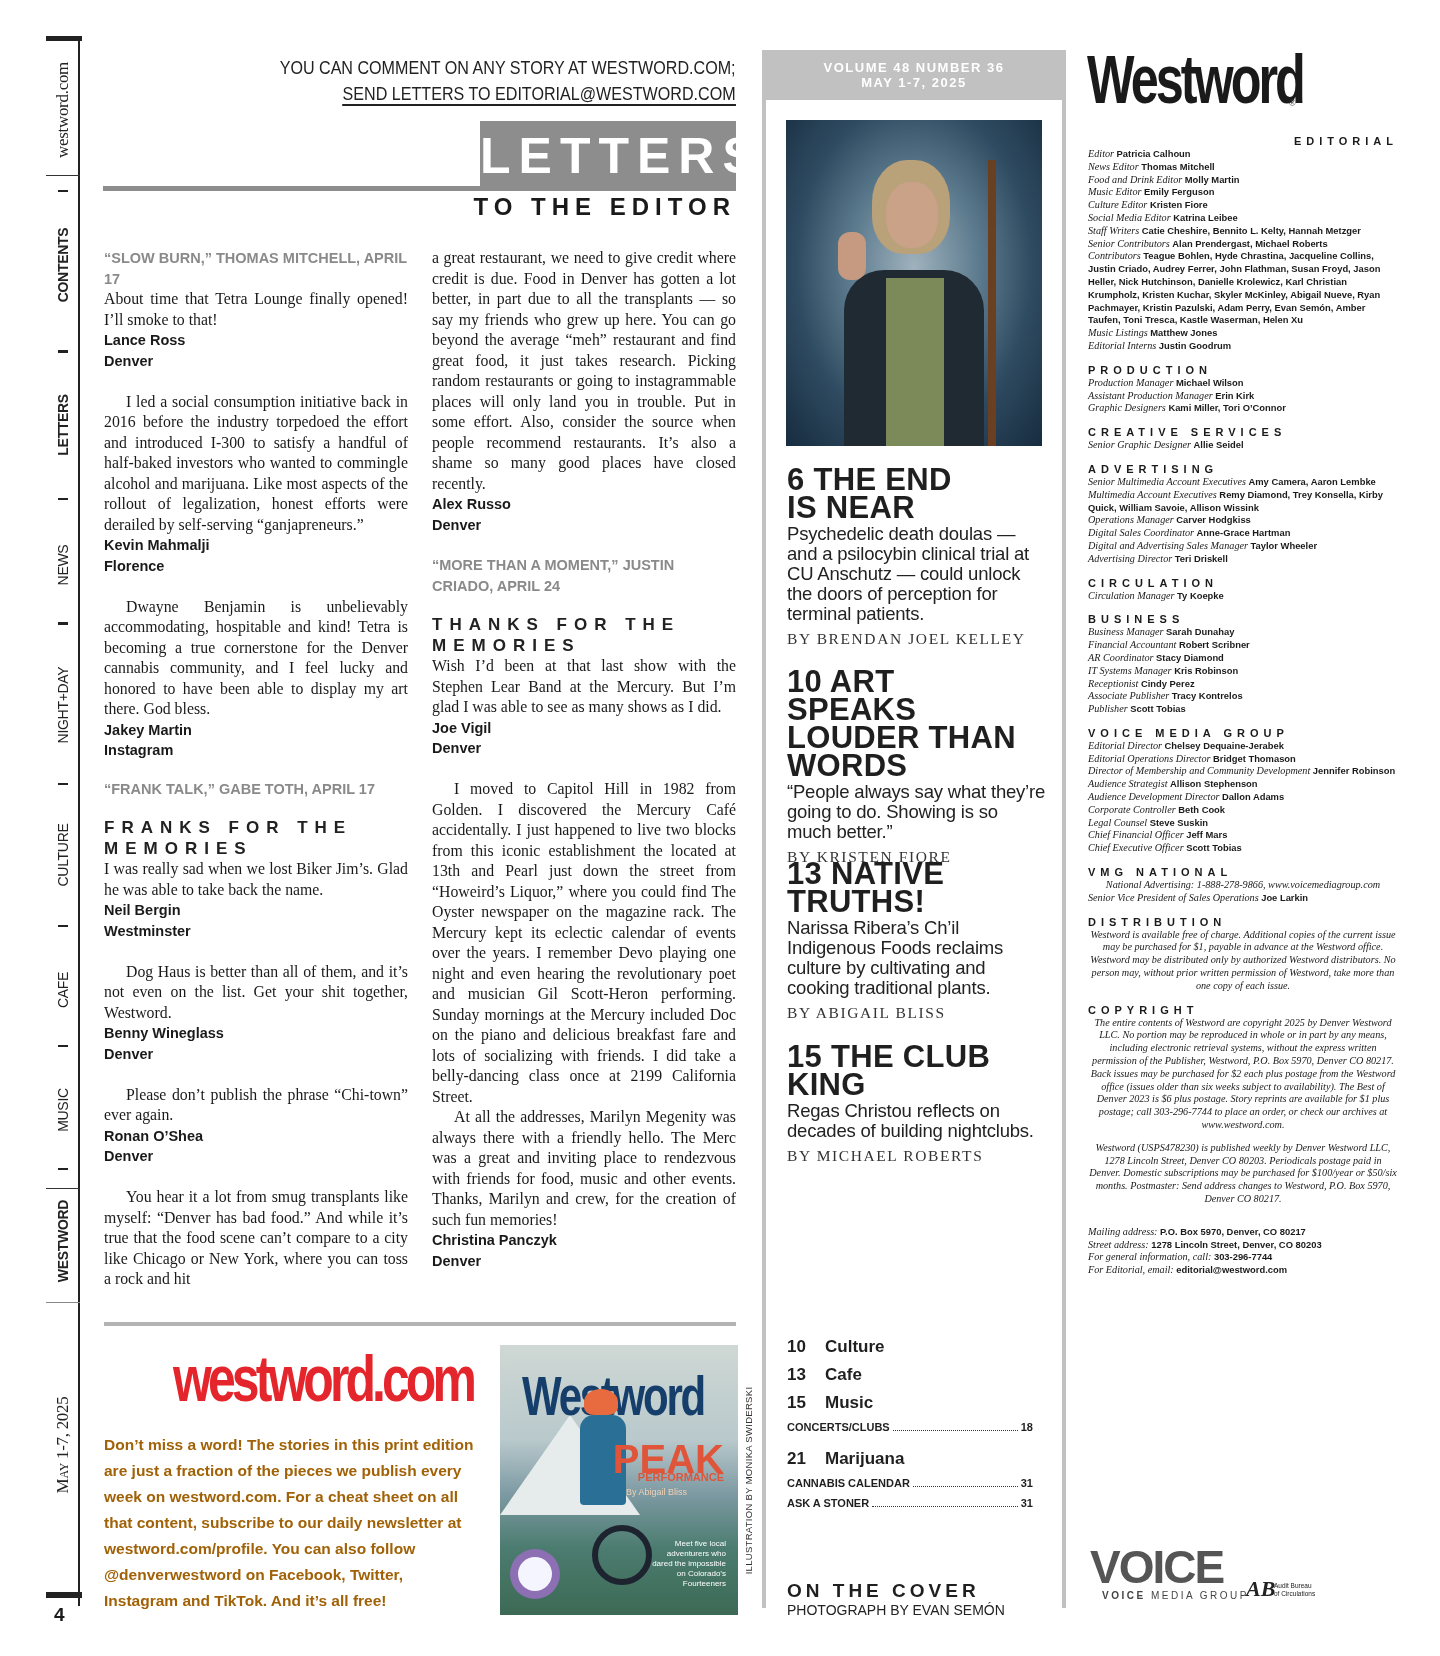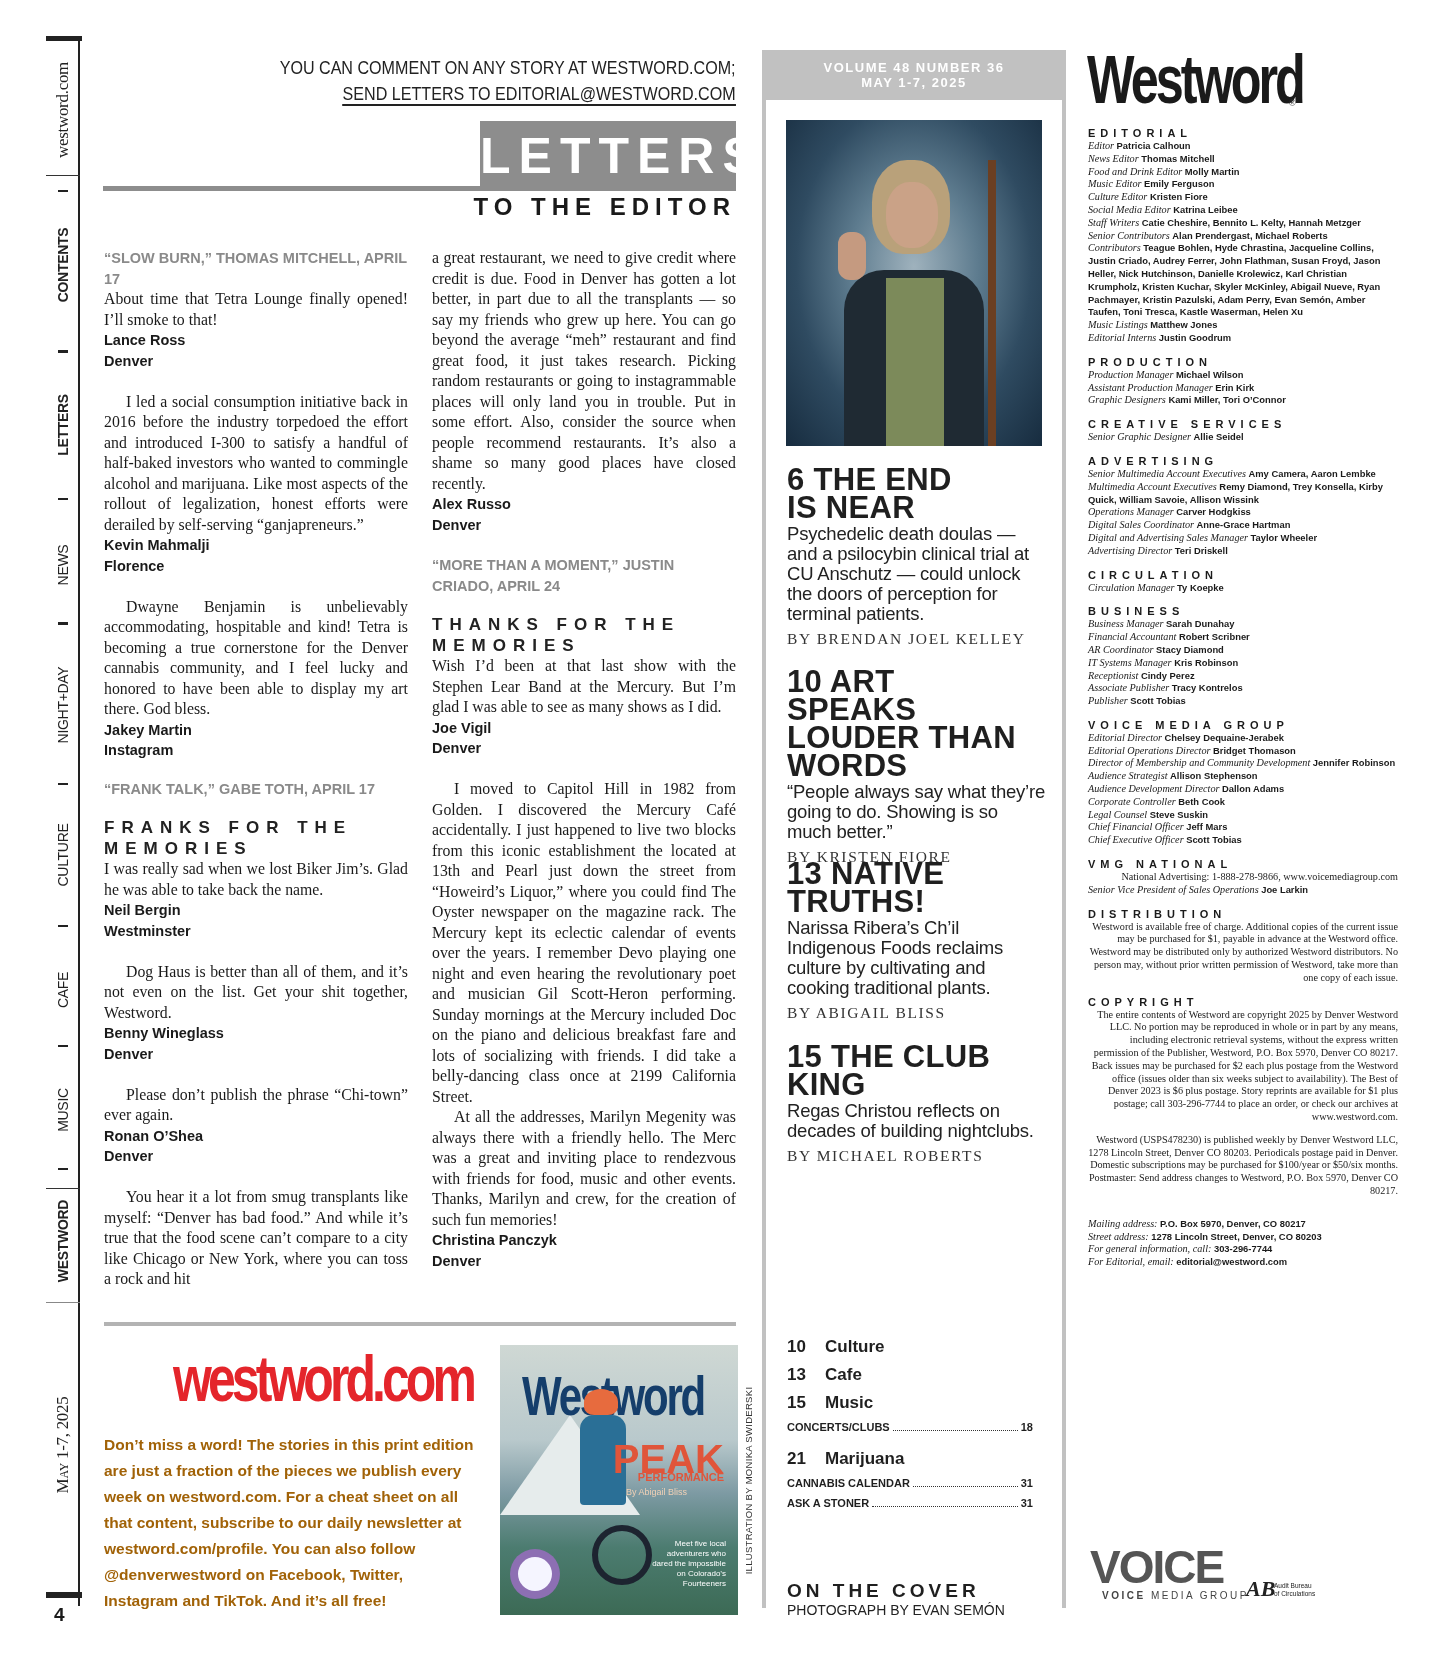--- a/index.html
+++ b/index.html
@@ -82,25 +82,25 @@
   .toc .sub .pg { }
   .toc .spacer { height: 8px; }
   .on-cover { position: absolute; left: 787px; top: 1580px; font-family: "Liberation Sans", sans-serif; font-weight: 700; font-size: 19px; letter-spacing: 4px; color: #1f1f1f; }
   .photo-credit { position: absolute; left: 787px; top: 1602px; font-family: "Liberation Sans", sans-serif; font-size: 14px; color: #222; }
 
   
   .mast-logo { position: absolute; left: 1087px; top: 46px; font-family: "Liberation Sans", sans-serif; font-weight: 700; font-size: 68px; letter-spacing: -4px; color: #1a1a1a; transform: scaleX(0.74); transform-origin: left; line-height: 66px; }
   .mast-reg { position: absolute; left: 1289px; top: 98px; font-size: 9px; font-family: "Liberation Sans", sans-serif; color: #333; }
   .mast { position: absolute; left: 1088px; top: 118px; width: 310px; font-size: 10.2px; line-height: 12.8px; color: #1a1a1a; }
   .mast .sh { font-family: "Liberation Sans", sans-serif; font-weight: 900; font-size: 11px; letter-spacing: 5px; margin-top: 10px; line-height: 14px; }
-  .mast .sh:first-child { margin-top: 8px; }
+  .mast .sh:first-child { margin-top: 16px; text-align: right; }
   .mast .ln { }
   .mast .role { font-family: "Liberation Serif", serif; font-style: italic; }
   .mast .nm { font-family: "Liberation Sans", sans-serif; font-weight: 700; font-size: 9.4px; }
-  .mast .para { font-family: "Liberation Serif", serif; font-size: 10.2px; line-height: 12.8px; text-align: right; }
+  .mast .para { font-style: italic; font-family: "Liberation Serif", serif; font-size: 10.2px; line-height: 12.8px; text-align: center; }
   .mast .pgap { height: 10px; }
 
   .voice-logo { position: absolute; left: 1090px; top: 1547px; font-family: "Liberation Sans", sans-serif; font-weight: 900; font-size: 46px; color: #555; letter-spacing: -2px; line-height: 40px; }
   .voice-sub { position: absolute; left: 1102px; top: 1590px; font-family: "Liberation Sans", sans-serif; font-size: 10px; letter-spacing: 2.5px; color: #444; }
   .voice-sub b { font-weight: 900; }
   .abc-icon { position: absolute; left: 1246px; top: 1578px; width: 26px; height: 22px; font-family: "Liberation Serif", serif; font-style: italic; font-weight: 700; font-size: 22px; color: #222; line-height: 22px; }
   .abc-text { position: absolute; left: 1274px; top: 1582px; font-family: "Liberation Sans", sans-serif; font-size: 6.5px; line-height: 7.5px; color: #222; }
 </style>
 </head>
 <body>

